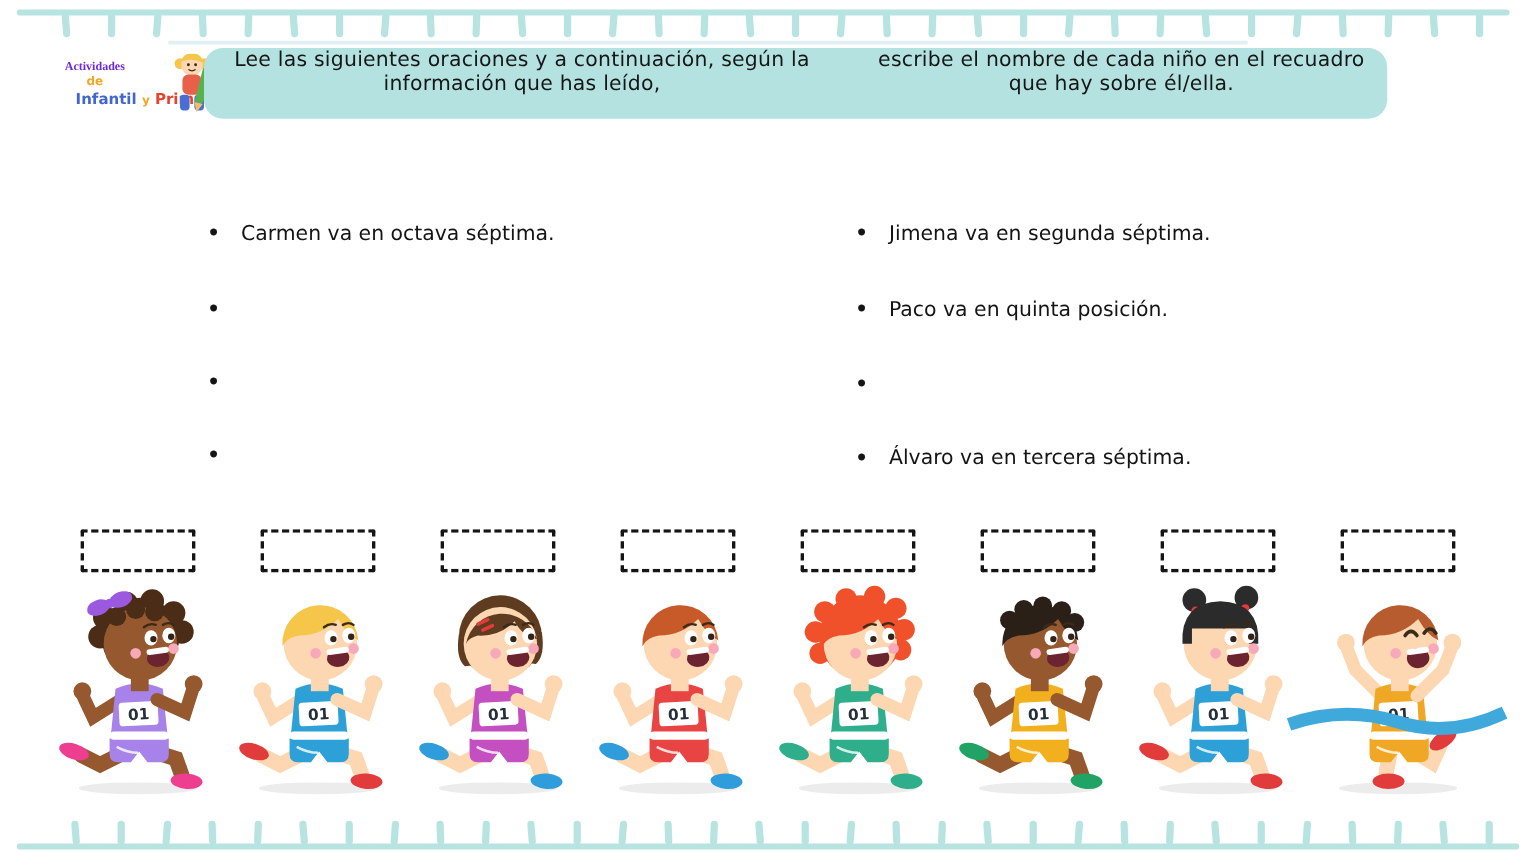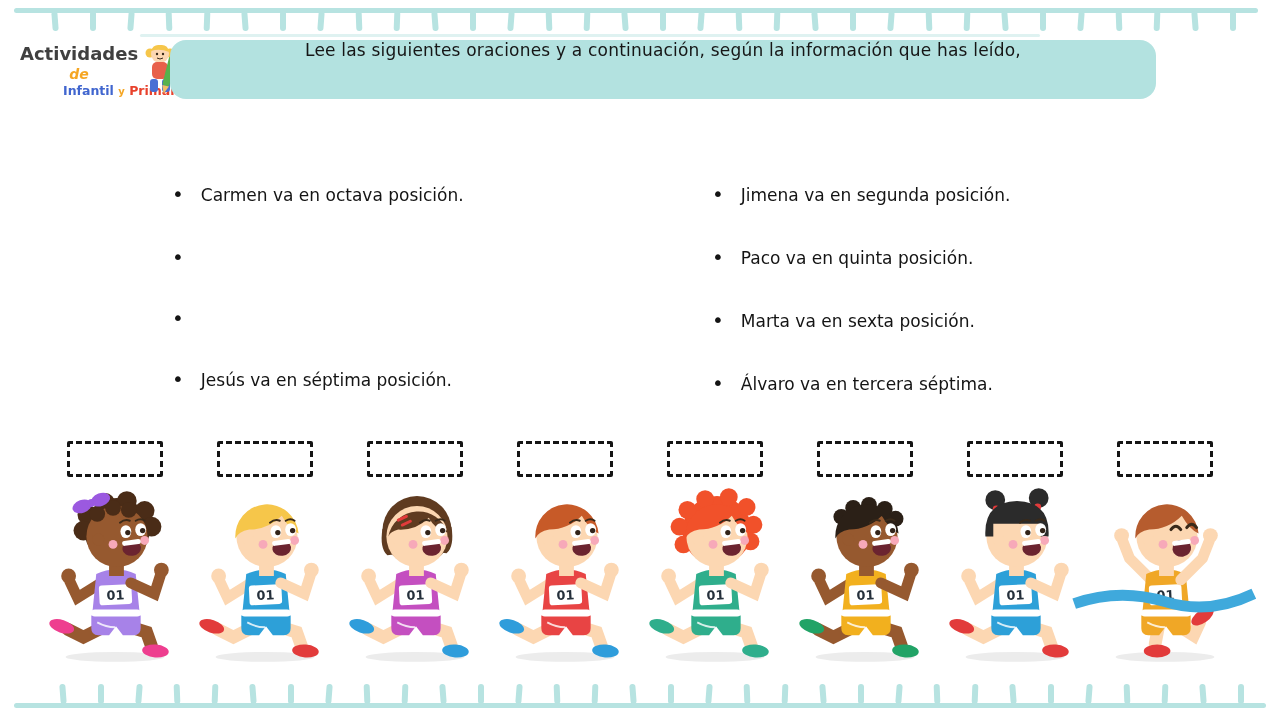--- a/index.html
+++ b/index.html
@@ -4,22 +4,22 @@
 <style>
   html,body{margin:0;padding:0;background:#ffffff;}
   .page{position:relative;width:1280px;height:720px;background:#fff;overflow:hidden;
         font-family:"DejaVu Sans",sans-serif;color:#141414;}
   
   .border-line{position:absolute;background:#b7e3e1;border-radius:3px;}
   .tick{position:absolute;width:6px;height:20px;background:#b7e3e1;border-radius:3px;}
   
   .logo{position:absolute;left:20px;top:42px;width:160px;display:flex;align-items:center;gap:4px;}
   .logo-text{width:118px;text-align:center;line-height:1.25;font-weight:700;}
-  .logo-l1{font-size:18px;color:#404040;}
-  .logo-l2{font-size:14px;color:#f5a623;font-style:italic;}
+  .logo-l1{font-size:10px;color:#6d28d9;font-family:Liberation Serif, serif;}
+  .logo-l2{font-size:10px;color:#f5a623;}
   .logo-l3{font-size:12.5px;white-space:nowrap;margin-left:43px;}
   .logo-infantil{color:#4166cf;}
   .logo-y{color:#f5a623;font-size:10px;}
   .logo-primaria{color:#e8412c;}
   
   .instruction{position:absolute;left:170px;top:40px;width:986px;height:59px;background:#b3e2e0;
                border-radius:16px;display:flex;flex-direction:row;justify-content:center;
                gap:13px;text-align:center;font-size:17px;color:#161616;letter-spacing:.2px;}
   
   .col{position:absolute;top:184px;}
@@ -102,50 +102,49 @@
         <g transform="rotate(14 26 32)">
           <rect x="23" y="14" width="7" height="30" rx="2" fill="#58b24c"></rect>
           <path d="M23 44 l3.5 8 l3.5 -8 z" fill="#f2c063"></path>
         </g>
       </svg>
     </span>
   </div>
 
   <div class="instruction" style="background: rgb(179, 226, 224); color: rgb(22, 22, 22);">
     <div>Lee las siguientes oraciones y a continuación, según la información que has leído,</div>
+    <div>escribe el nombre de cada niño en el recuadro que hay sobre él/ella.</div>
   </div>
 
   <div class="col col-left" id="col-left">
       <div class="sentence">
         <span class="bullet">•</span>
-        <span>Carmen va en octava posición.</span>
-      </div>
-      <div class="sentence">
-        <span class="bullet">•</span>
-      </div>
-      <div class="sentence">
-        <span class="bullet">•</span>
-      </div>
-      <div class="sentence">
-        <span class="bullet">•</span>
-        <span>Jesús va en séptima posición.</span>
+        <span>Carmen va en octava séptima.</span>
+      </div>
+      <div class="sentence">
+        <span class="bullet">•</span>
+      </div>
+      <div class="sentence">
+        <span class="bullet">•</span>
+      </div>
+      <div class="sentence">
+        <span class="bullet">•</span>
       </div>
     </div>
   <div class="col col-right" id="col-right">
       <div class="sentence">
         <span class="bullet">•</span>
-        <span>Jimena va en segunda posición.</span>
+        <span>Jimena va en segunda séptima.</span>
       </div>
       <div class="sentence">
         <span class="bullet">•</span>
         <span>Paco va en quinta posición.</span>
       </div>
       <div class="sentence">
         <span class="bullet">•</span>
-        <span>Marta va en sexta posición.</span>
       </div>
       <div class="sentence">
         <span class="bullet">•</span>
         <span>Álvaro va en tercera séptima.</span>
       </div>
     </div>
 
   <div class="race" id="race">
       <div class="race-col">
         <div class="answer-box"></div>

